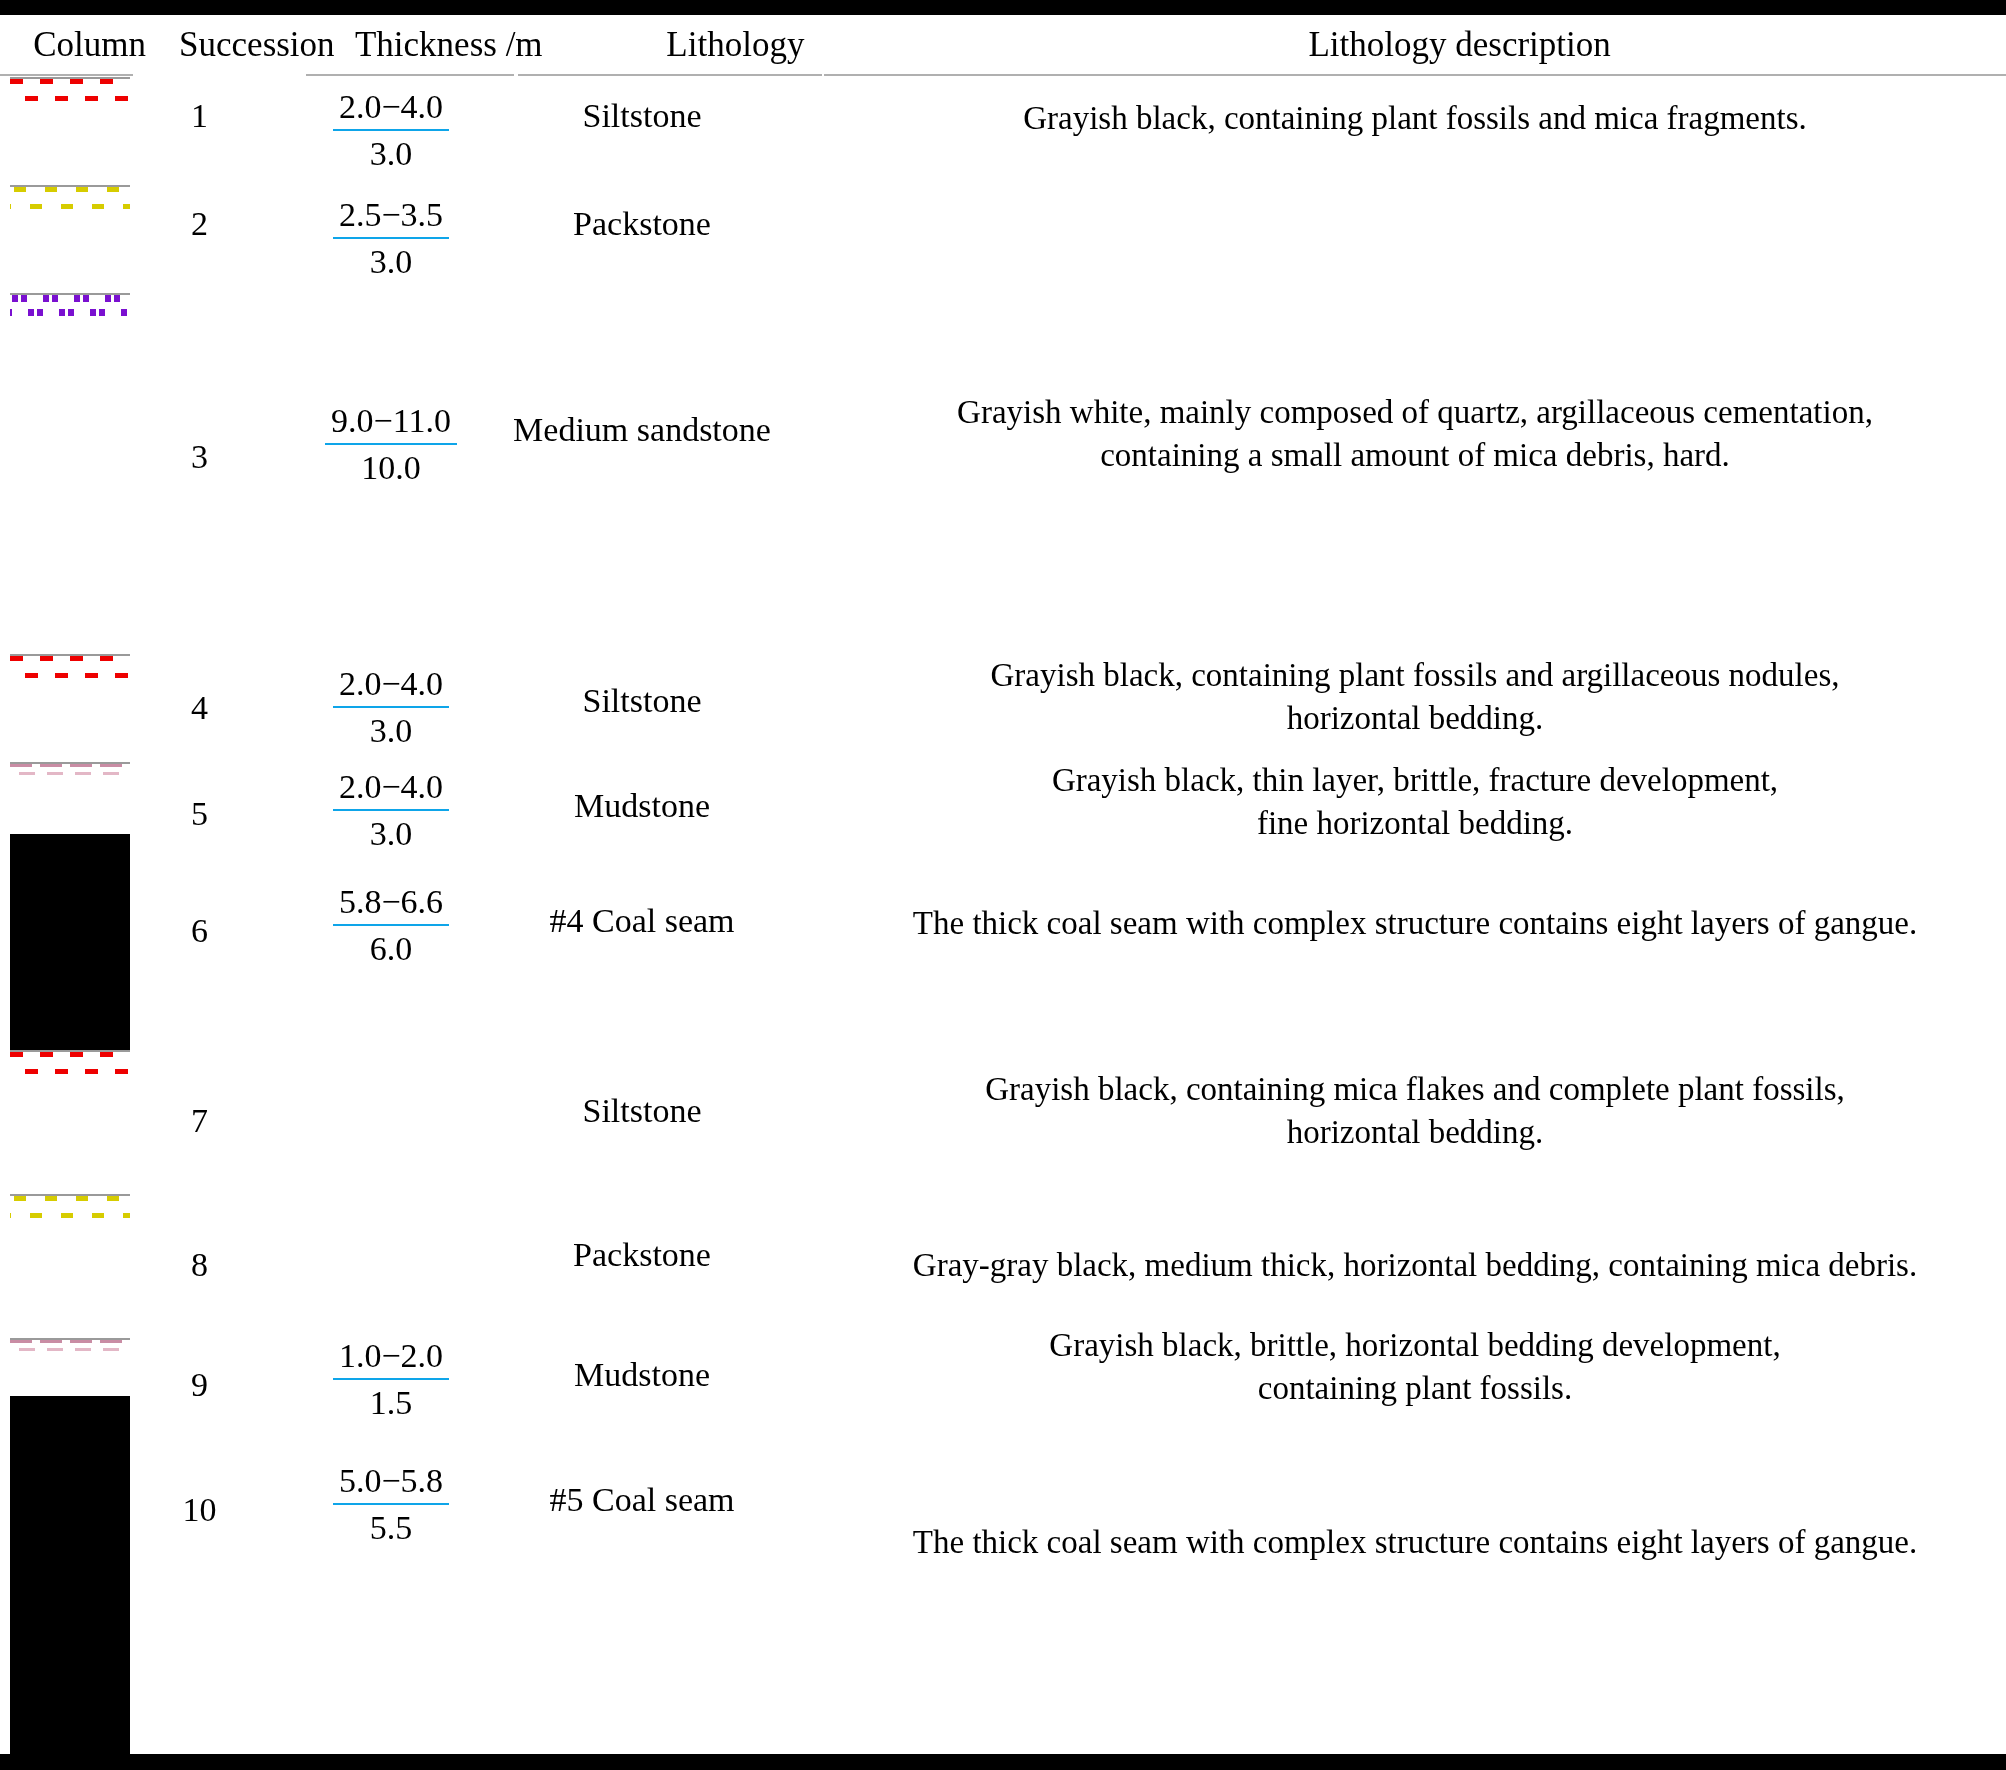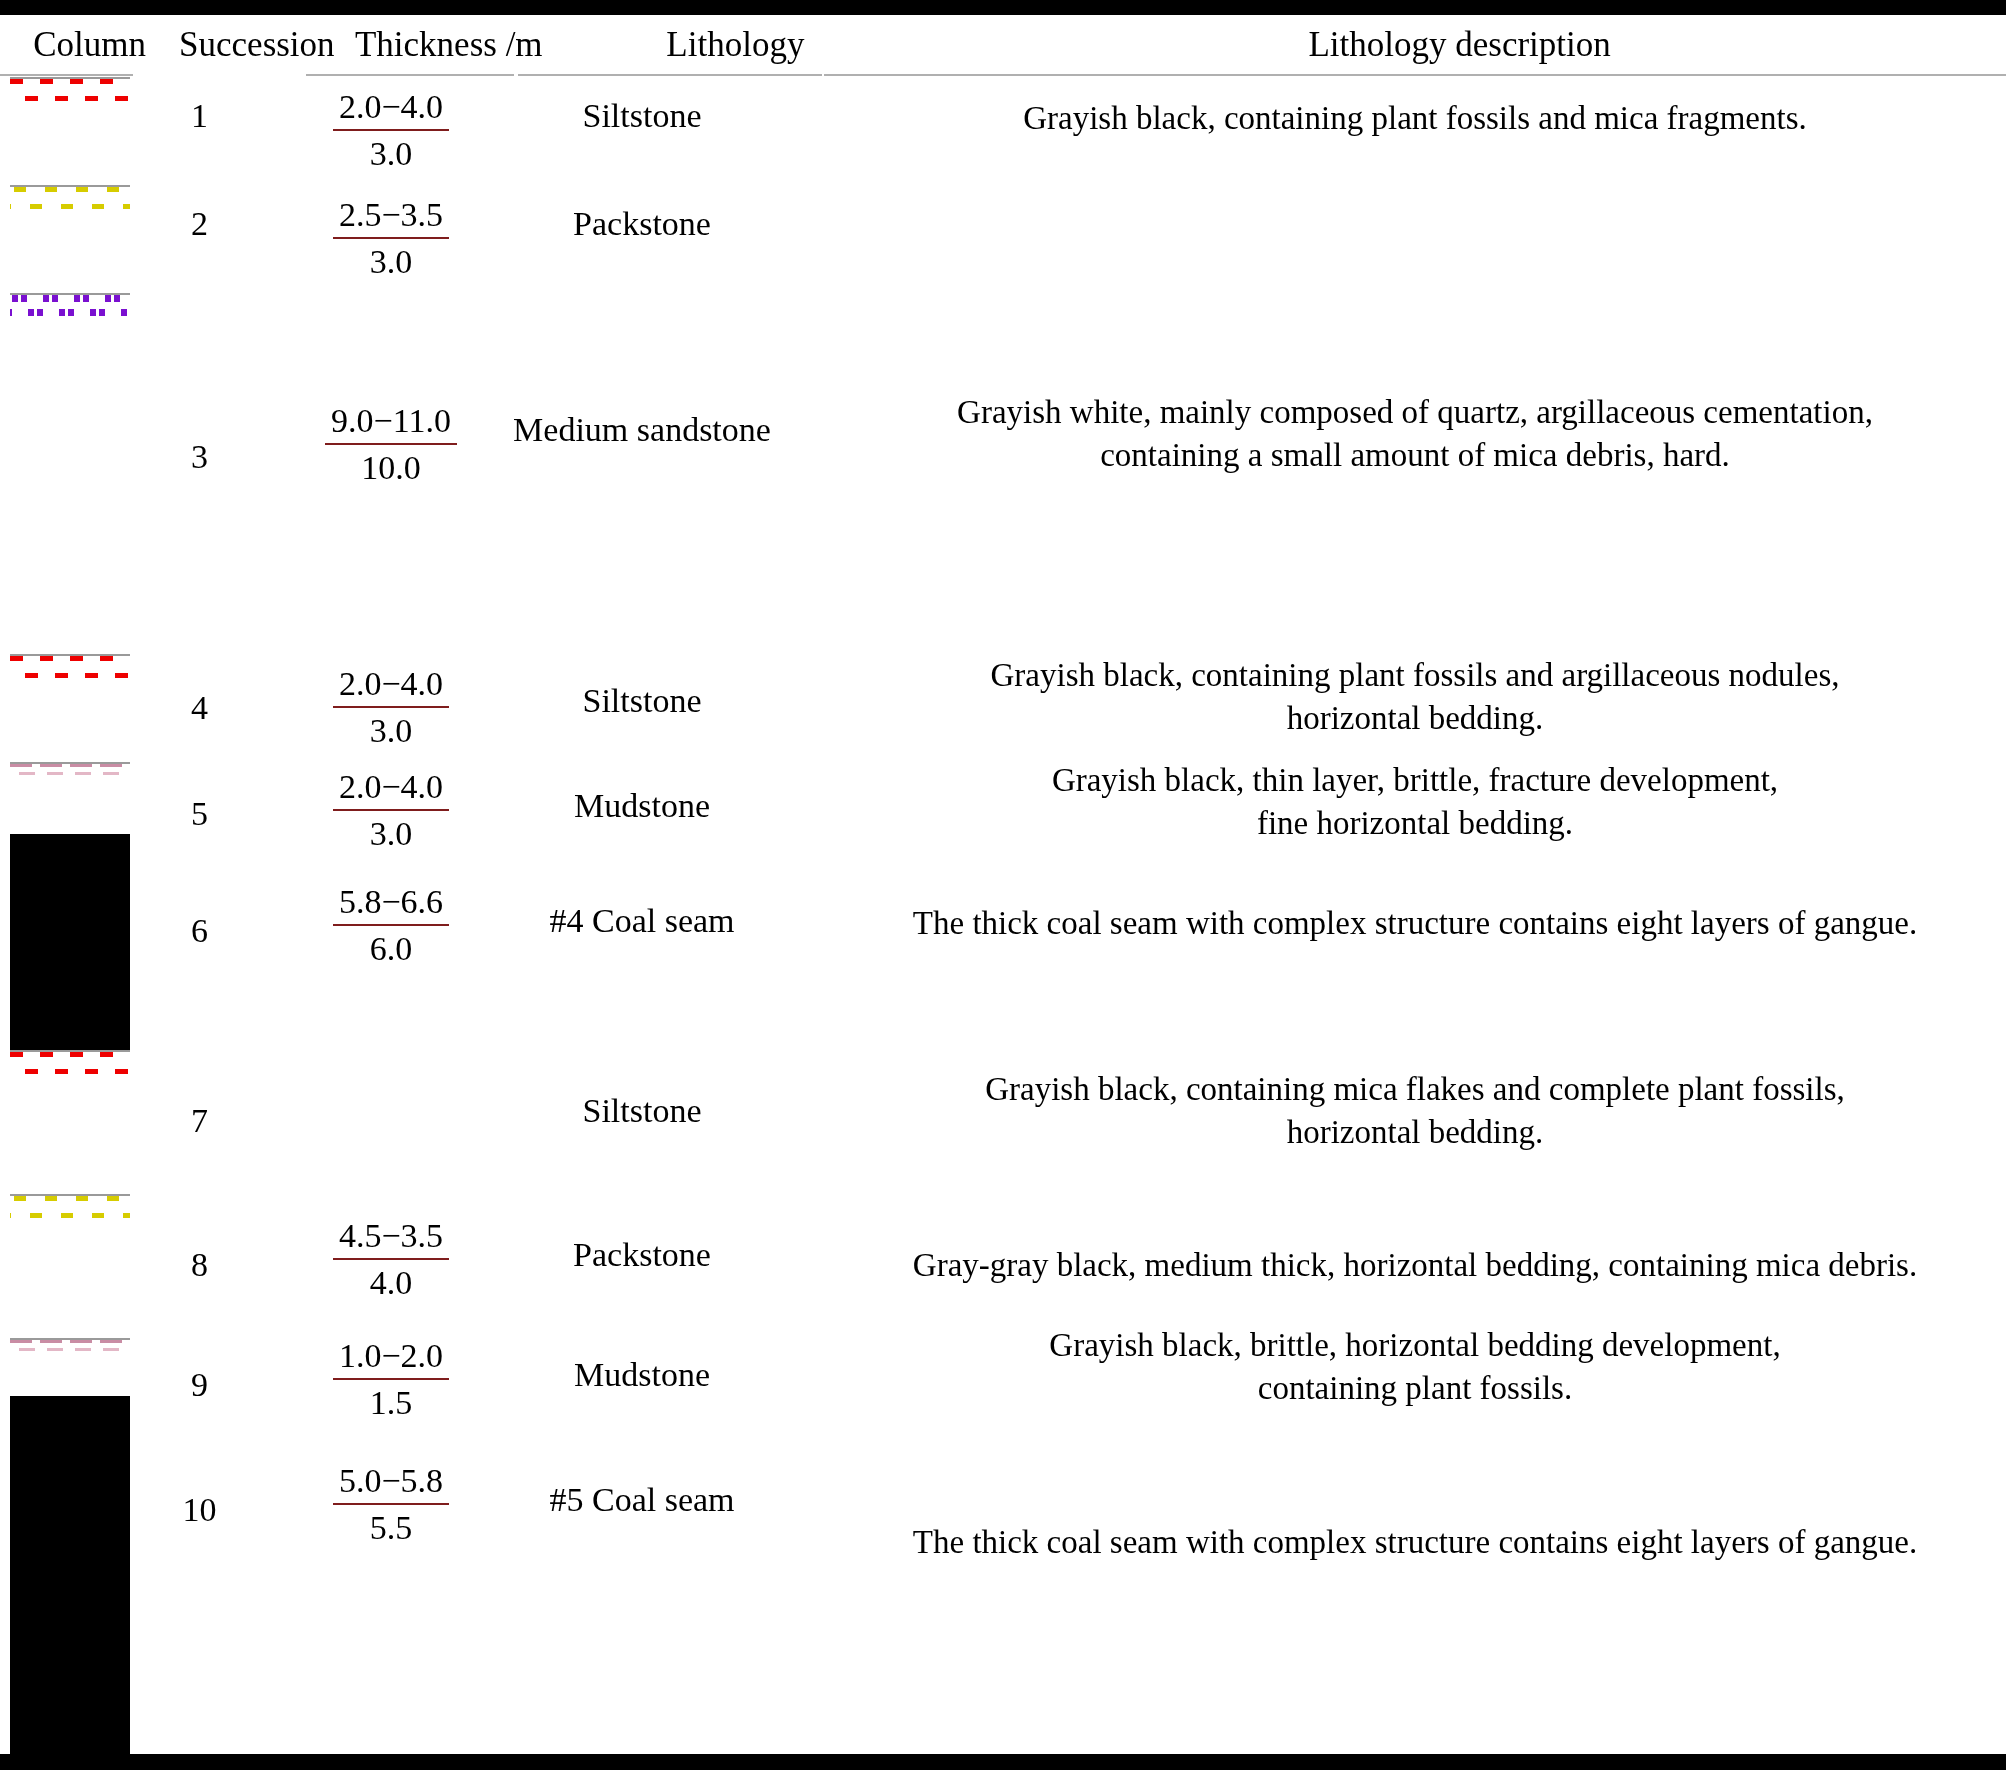--- a/index.html
+++ b/index.html
@@ -227,21 +227,21 @@
 
   
   .frac {
     display: inline-block;
     text-align: center;
     font-size: 34px;
     line-height: 1.18;
   }
   .frac .num {
     display: block;
-    border-bottom: 2px solid #7f1d1d;
+    border-bottom: 2px solid #0ea5e9;
     padding: 0 6px 2px 6px;
     white-space: nowrap;
   }
   .frac .den {
     display: block;
     padding-top: 3px;
   }
 </style>
 </head>
 <body>
@@ -358,26 +358,20 @@
 
       <div class="row" style="top:973px; height:144px;">
         <div class="c-succ" style="top:52px;">7</div>
         <div class="c-lith" style="top:42px;">Siltstone</div>
         <div class="c-desc" style="top:18px; white-space:pre-line;">Grayish black, containing mica flakes and complete plant fossils,
 horizontal bedding.</div>
       </div>
 
       <div class="row" style="top:1117px; height:144px;">
         <div class="c-succ" style="top:52px;">8</div>
-        <div class="c-thk" style="top:22px;">
-          <span class="frac">
-            <span class="num">4.5−3.5</span>
-            <span class="den">4.0</span>
-          </span>
-        </div>
         <div class="c-lith" style="top:42px;">Packstone</div>
         <div class="c-desc" style="top:50px; white-space:pre-line;">Gray-gray black, medium thick, horizontal bedding, containing mica debris.</div>
       </div>
 
       <div class="row" style="top:1261px; height:58px;">
         <div class="c-succ" style="top:28px;">9</div>
         <div class="c-thk" style="top:-2px;">
           <span class="frac">
             <span class="num">1.0−2.0</span>
             <span class="den">1.5</span>

